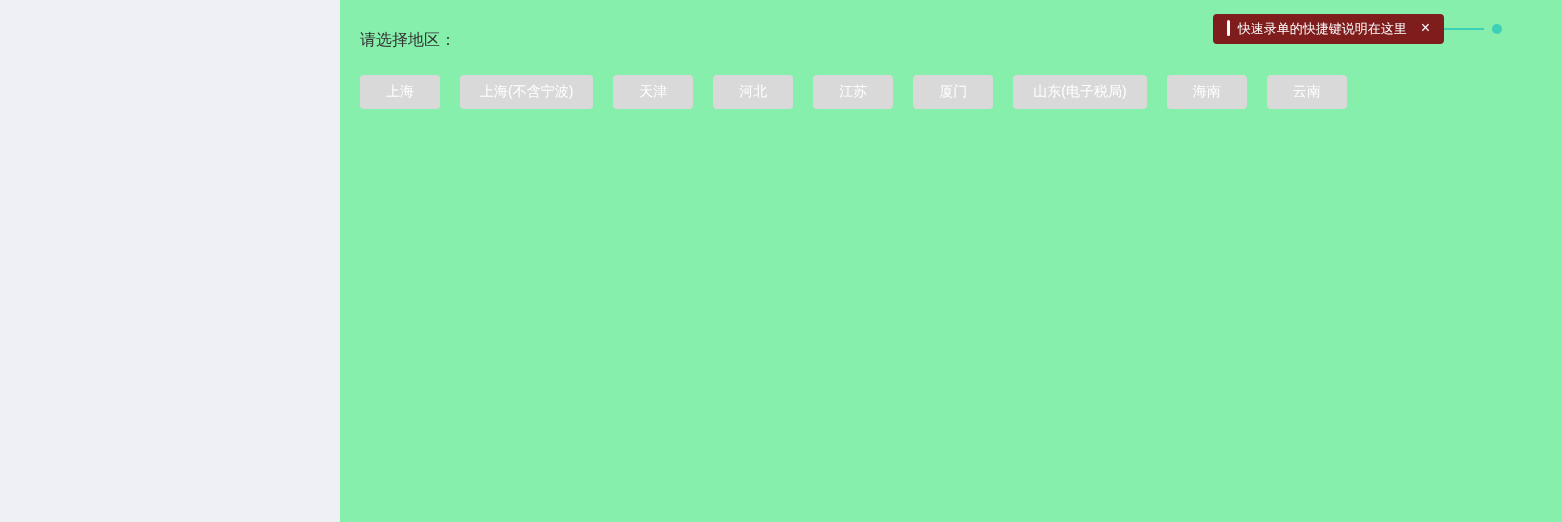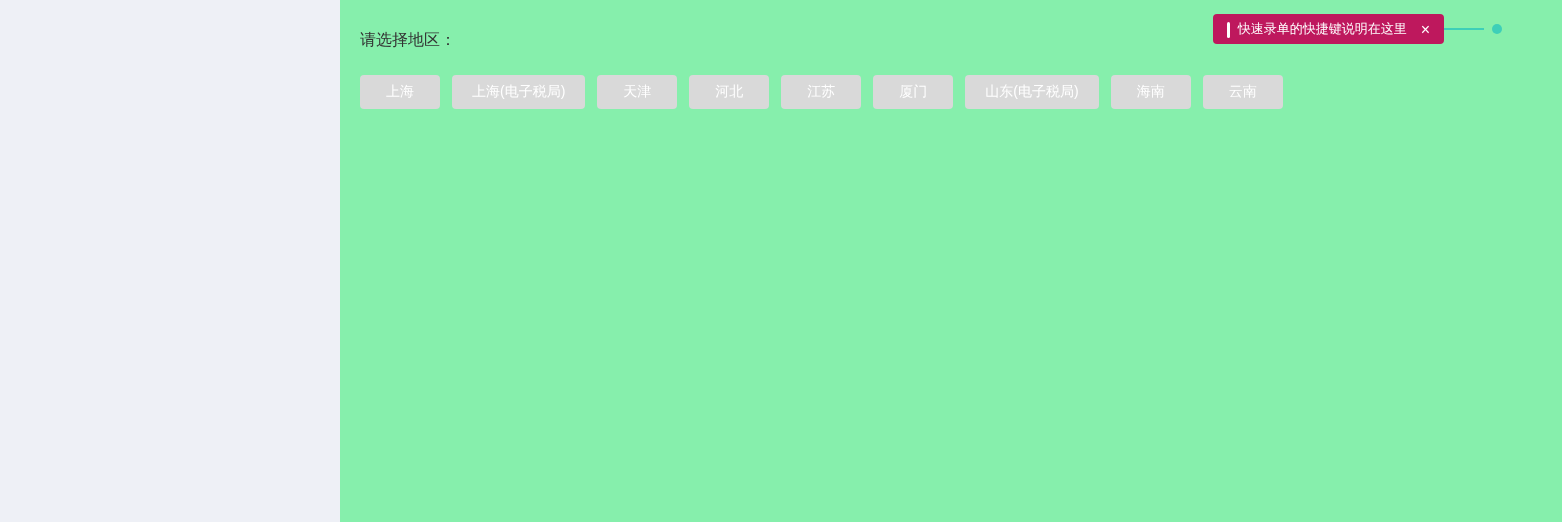--- a/index.html
+++ b/index.html
@@ -39,21 +39,21 @@
     .page-title {
       font-size: 16px;
       color: #333;
       font-weight: normal;
       margin-bottom: 24px;
     }
 
     .region-buttons {
       display: flex;
       flex-wrap: wrap;
-      gap: 12px;
+      gap: 20px;
       align-items: center;
     }
 
     .region-btn {
       background: #d9d9d9;
       border: none;
       border-radius: 4px;
       color: #ffffff;
       font-size: 14px;
       padding: 8px 20px;
@@ -66,27 +66,27 @@
     .tooltip-bar {
       position: absolute;
       top: 14px;
       right: 60px;
       display: flex;
       align-items: center;
       gap: 0;
     }
 
     .tooltip-badge {
-      background: #be185d;
+      background: #7f1d1d;
       color: #fff;
       font-size: 13px;
       padding: 6px 14px;
       border-radius: 4px;
       display: flex;
-      align-items: flex-end;
+      align-items: flex-start;
       gap: 8px;
       white-space: nowrap;
     }
 
     .tooltip-badge .bar-accent {
       width: 3px;
       height: 16px;
       background: #fff;
       border-radius: 2px;
       display: inline-block;
@@ -120,21 +120,21 @@
 <body>
 
 <div class="left-sidebar"></div>
 
 <div class="main-content">
   <div class="page-title">请选择地区：</div>
 
   <div class="region-buttons">
 
   <button class="region-btn">上海</button>
-      <button class="region-btn">上海(电子税局)</button>
+      <button class="region-btn">上海(不含宁波)</button>
       <button class="region-btn">天津</button>
       <button class="region-btn">河北</button>
       <button class="region-btn">江苏</button>
       <button class="region-btn">厦门</button>
       <button class="region-btn">山东(电子税局)</button>
       <button class="region-btn">海南</button>
       <button class="region-btn">云南</button>
     </div>
 </div>
 

